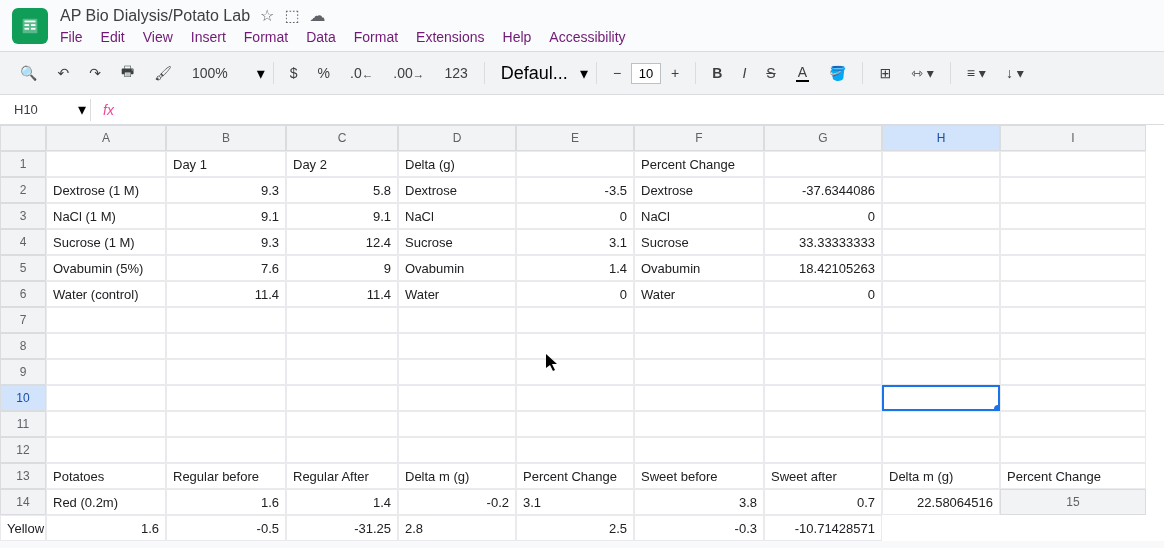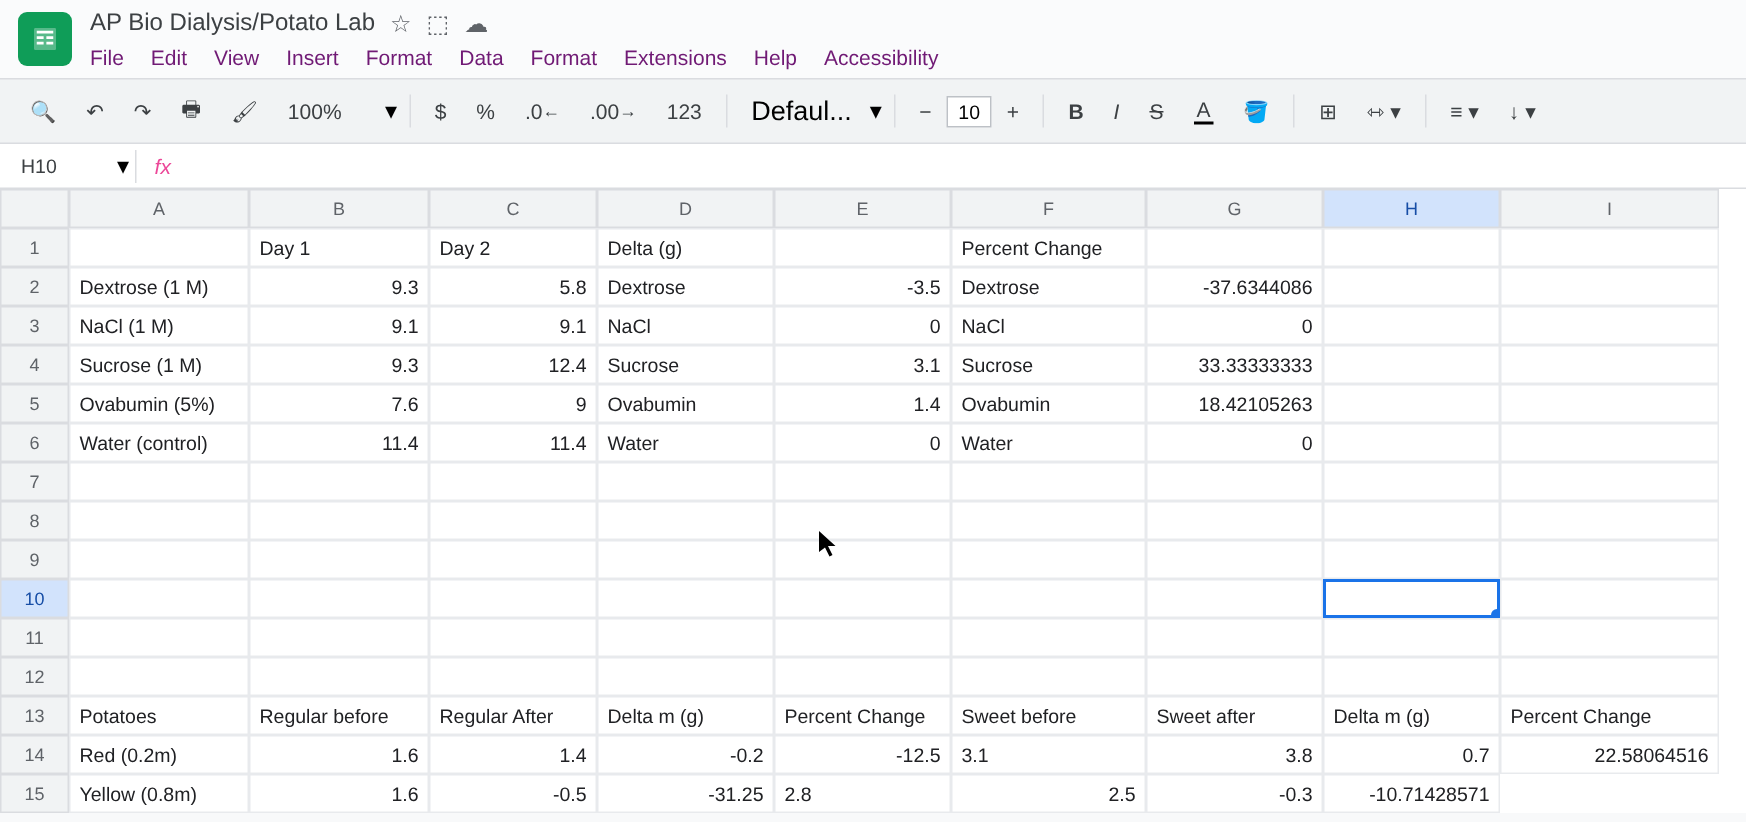--- a/index.html
+++ b/index.html
@@ -270,21 +270,20 @@
     <div class="cell">Percent Change</div>
     <div class="cell">Sweet before</div>
     <div class="cell">Sweet after</div>
     <div class="cell">Delta m (g)</div>
     <div class="cell">Percent Change</div>
     <div class="rownum">14</div>
     <div class="cell">Red (0.2m)</div>
     <div class="cell num">1.6</div>
     <div class="cell num">1.4</div>
     <div class="cell num">-0.2</div>
-    <div class="cell num">-12.5</div>
     <div class="cell">3.1</div>
     <div class="cell num">3.8</div>
     <div class="cell num">0.7</div>
     <div class="cell num">22.58064516</div>
     <div class="rownum">15</div>
     <div class="cell">Yellow (0.8m)</div>
     <div class="cell num">1.6</div>
     <div class="cell num">-0.5</div>
     <div class="cell num">-31.25</div>
     <div class="cell">2.8</div>

